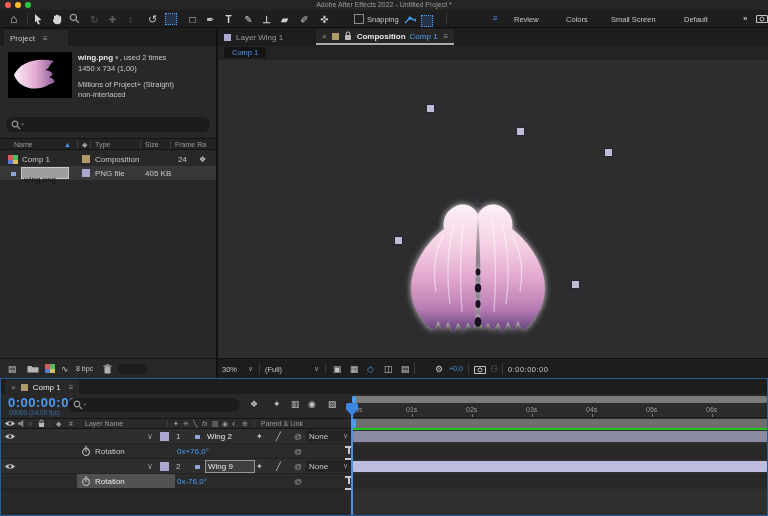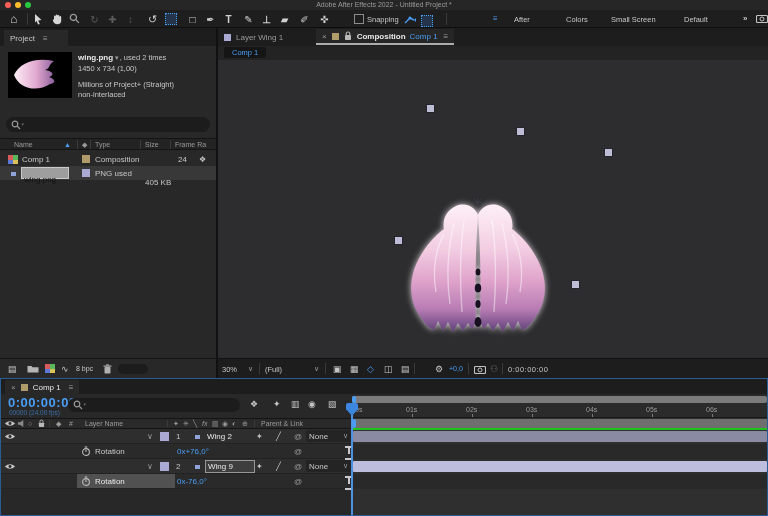--- a/index.html
+++ b/index.html
@@ -141,21 +141,21 @@
     <span class="abs" style="left:404px;top:3px;">
         <svg width="12" height="12">
           <use href="#ic-snapline"></use>
         </svg>
       </span>
     <span class="abs" style="left:421px;top:3px;"><span class="dotbox"></span></span>
     <span class="abs vsep" style="left:446px;top:3px;height:12px;"></span>
 
     <span class="abs t75 blue" style="left:460px;top:5px;margin-top:28px;">Default</span>
     <span class="abs t8 blue" style="left:493px;top:4px;">≡</span>
-    <span class="abs t75 c-lt" style="left:514px;top:5px;">After</span>
+    <span class="abs t75 c-lt" style="left:514px;top:5px;">Review</span>
     <span class="abs t75 c-lt" style="left:566px;top:5px;">Colors</span>
     <span class="abs t75 c-lt" style="left:611px;top:5px;">Small Screen</span>
     <span class="abs t75 c-lt" style="left:684px;top:5px;">Default</span>
     <span class="abs t8 c-lt" style="left:743px;top:4px;font-weight:bold;">»</span>
     <span class="abs" style="left:756px;top:4px;">
         <svg width="12" height="9">
           <use href="#ic-camera"></use>
         </svg>
       </span>
   </div>
@@ -215,22 +215,22 @@
       <span class="abs t8 c-lt" style="left:178px;top:3px;">24</span>
       <span class="abs t8 c-lt" style="left:199px;top:3px;">❖</span>
     </div>
 
     <div class="abs" style="left:0;top:138px;width:216px;height:14px;background:#383838;">
       <span class="abs page-ic" style="left:9px;top:2px;"></span>
       <span class="abs" style="left:21px;top:1px;width:48px;height:12px;background:#9e9e9e;border:1px solid #c9c9c9;box-sizing:border-box;">
         <span class="t8" style="color:#111;margin-left:2px;">wing.png</span>
       </span>
       <span class="abs" style="left: 82px; top: 3px; width: 8px; height: 8px; background: rgb(169, 169, 212);"></span>
-      <span class="abs t8 c-lt" style="left:95px;top:3px;">PNG used</span>
-      <span class="abs t8 c-lt" style="left:145px;top:3px;margin-top:9px;">405 KB</span>
+      <span class="abs t8 c-lt" style="left:95px;top:3px;">PNG file</span>
+      <span class="abs t8 c-lt" style="left:145px;top:3px;">405 KB</span>
     </div>
 
     <div class="abs" style="left:0;top:330px;width:216px;height:20px;background:#282828;border-top:1px solid #141414;box-sizing:border-box;">
       <span class="abs t9 c-lt" style="left:8px;top:5px;">▤</span>
       <span class="abs" style="left:27px;top:5px;">
           <svg width="12" height="9">
             <use href="#ic-folder"></use>
           </svg>
         </span>
       <span class="abs comp-ic" style="left:45px;top:5px;">

